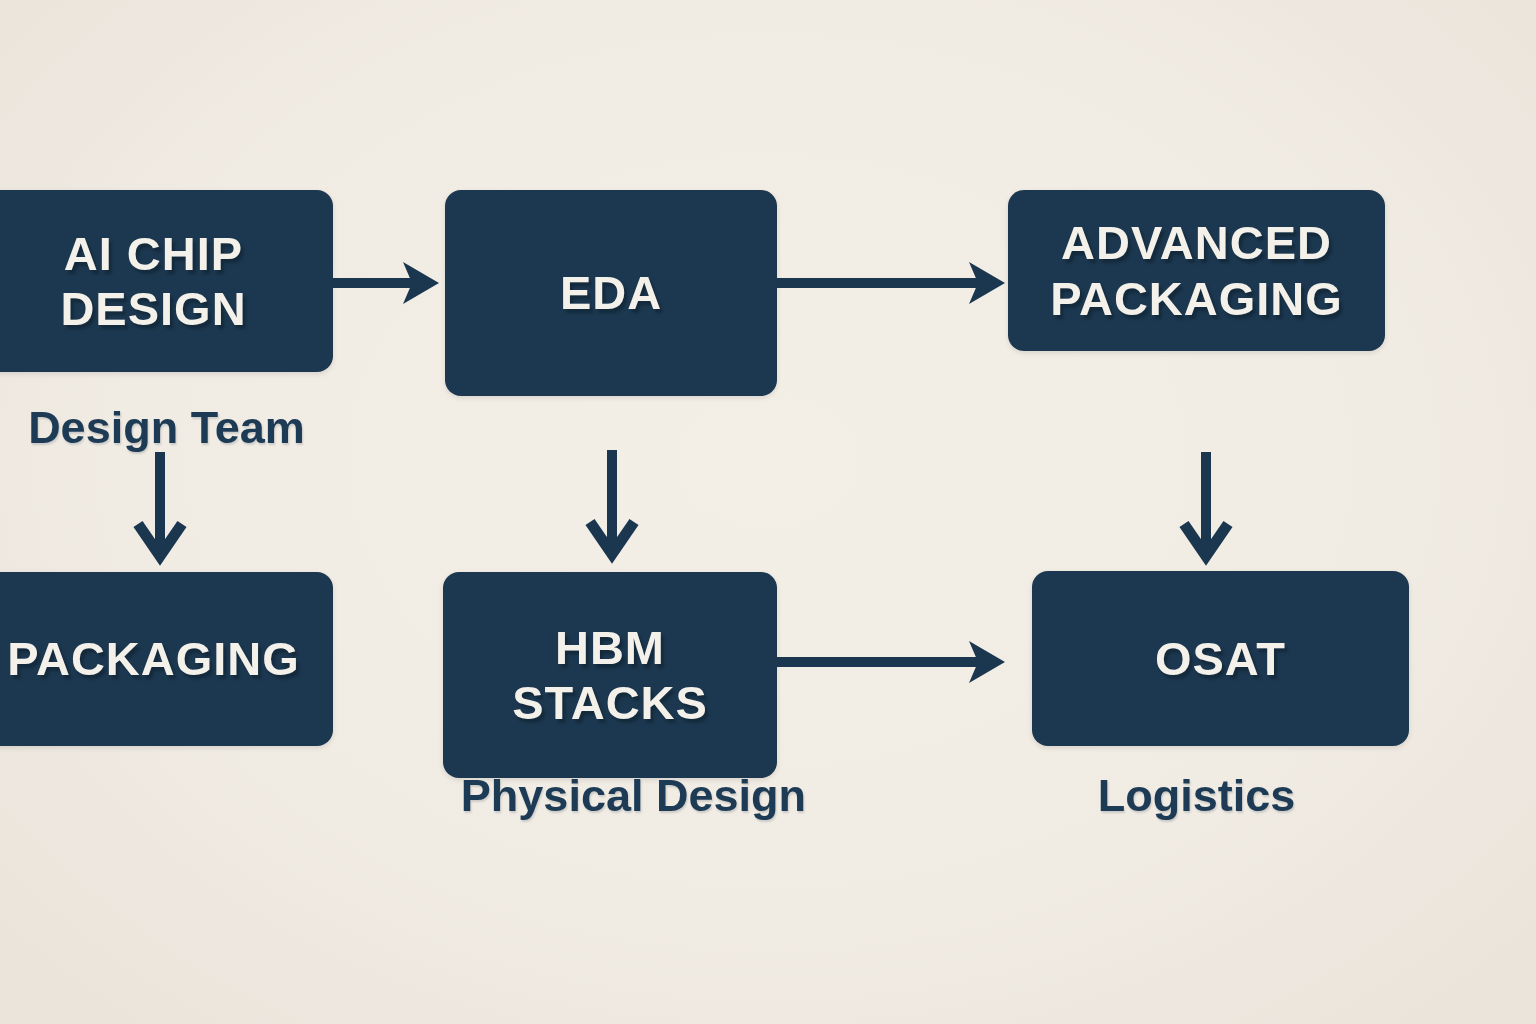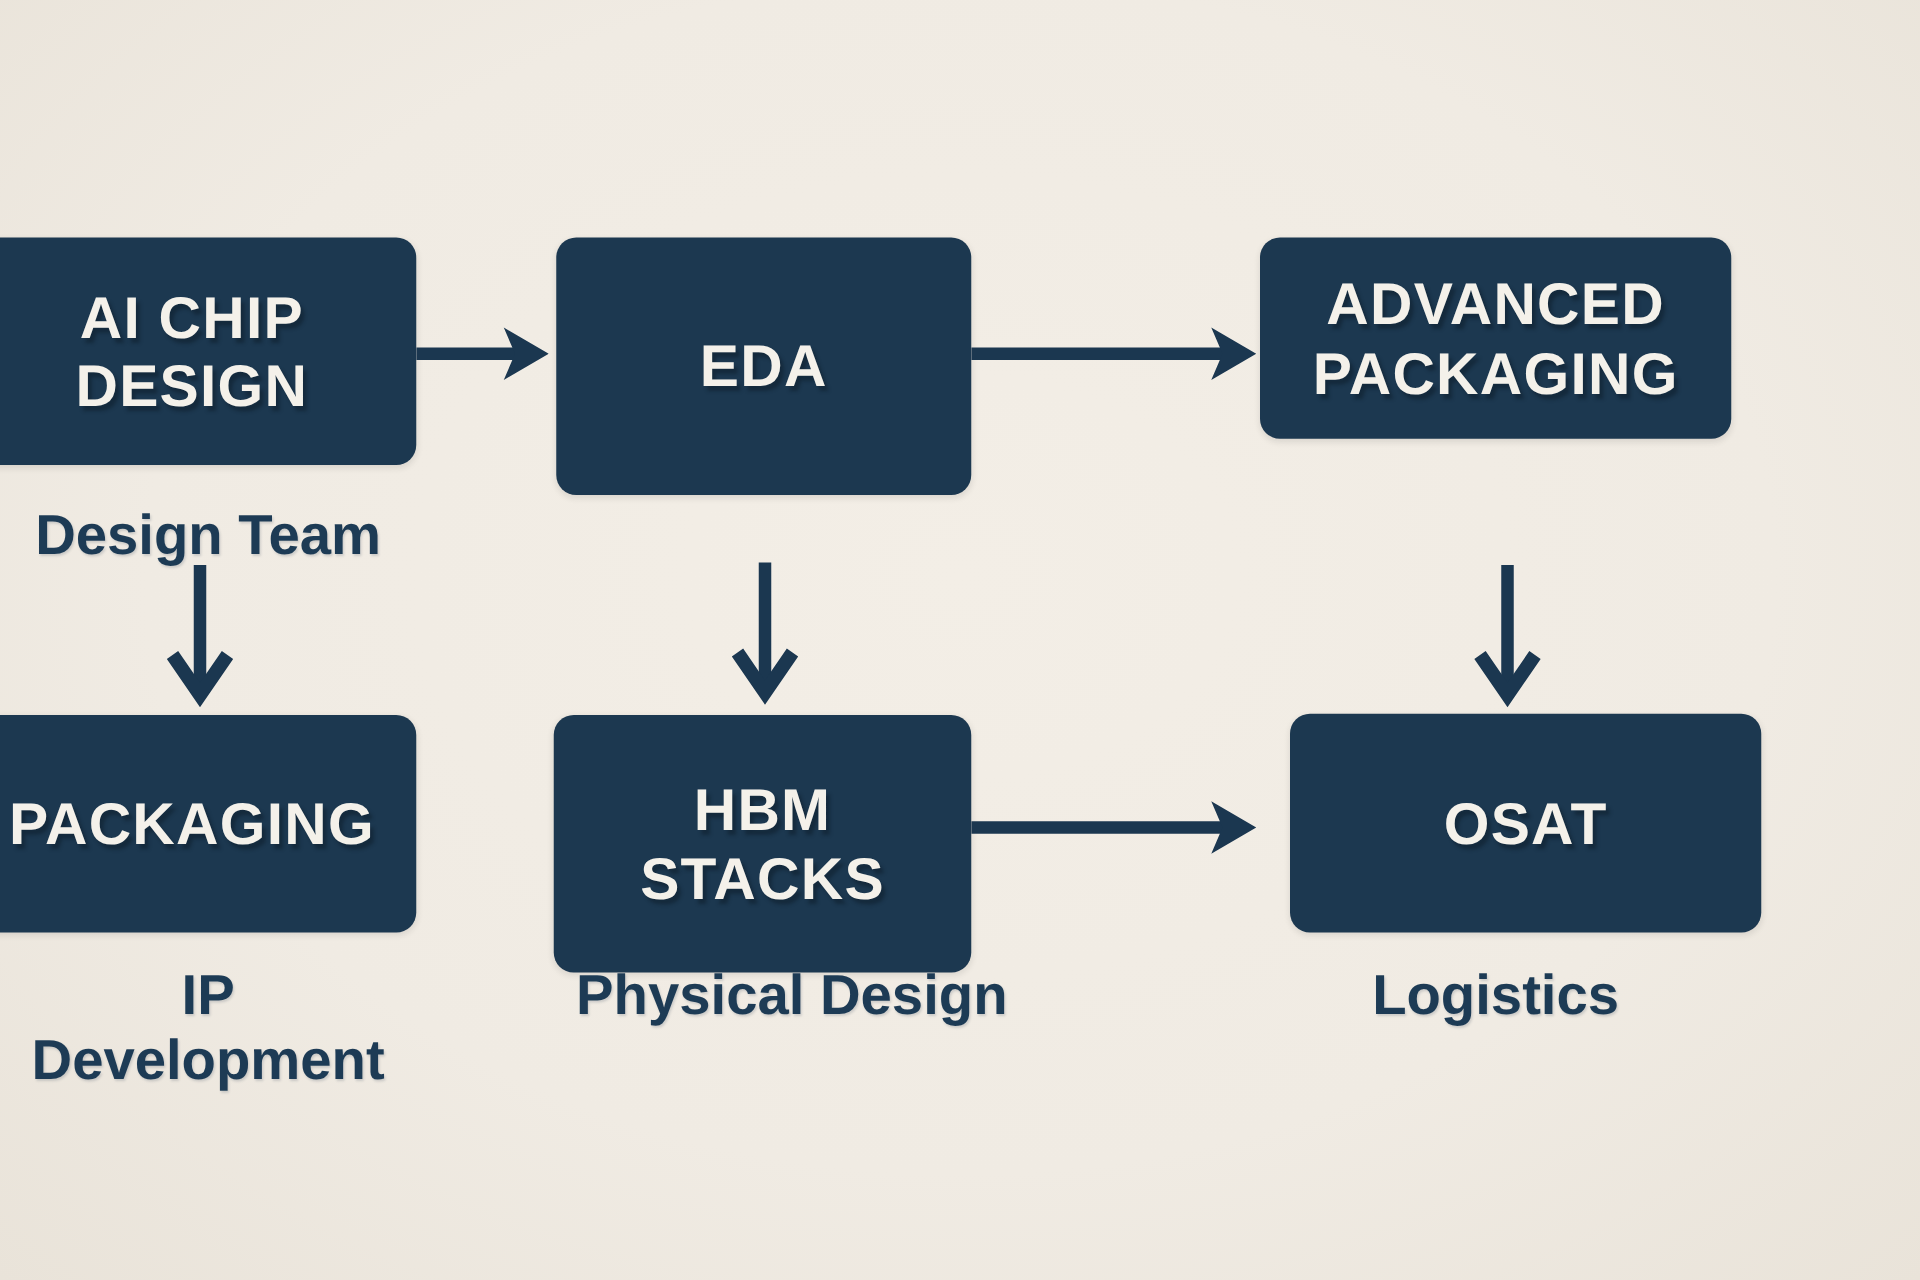--- a/index.html
+++ b/index.html
@@ -102,21 +102,20 @@
     <div class="node-title">PACKAGING</div>
   </div>
   <div class="node" id="node-hbm">
     <div class="node-title">HBM
 STACKS</div>
   </div>
   <div class="node" id="node-osat">
     <div class="node-title">OSAT</div>
   </div>
 
-  <div class="caption" id="cap-ip">IP Development</div>
   <div class="caption" id="cap-physical">Physical Design</div>
   <div class="caption" id="cap-logistics">Logistics</div>
 
   <svg class="arrow" id="arrow-ai-eda" width="106" height="56" viewBox="0 0 106 56">
     <line x1="0" y1="28" x2="80" y2="28" stroke-width="10"></line>
     <polygon points="70,7 106,28 70,49 79,28"></polygon>
   </svg>
   <svg class="arrow" id="arrow-eda-adv" width="228" height="56" viewBox="0 0 228 56">
     <line x1="0" y1="28" x2="202" y2="28" stroke-width="10"></line>
     <polygon points="192,7 228,28 192,49 201,28"></polygon>

